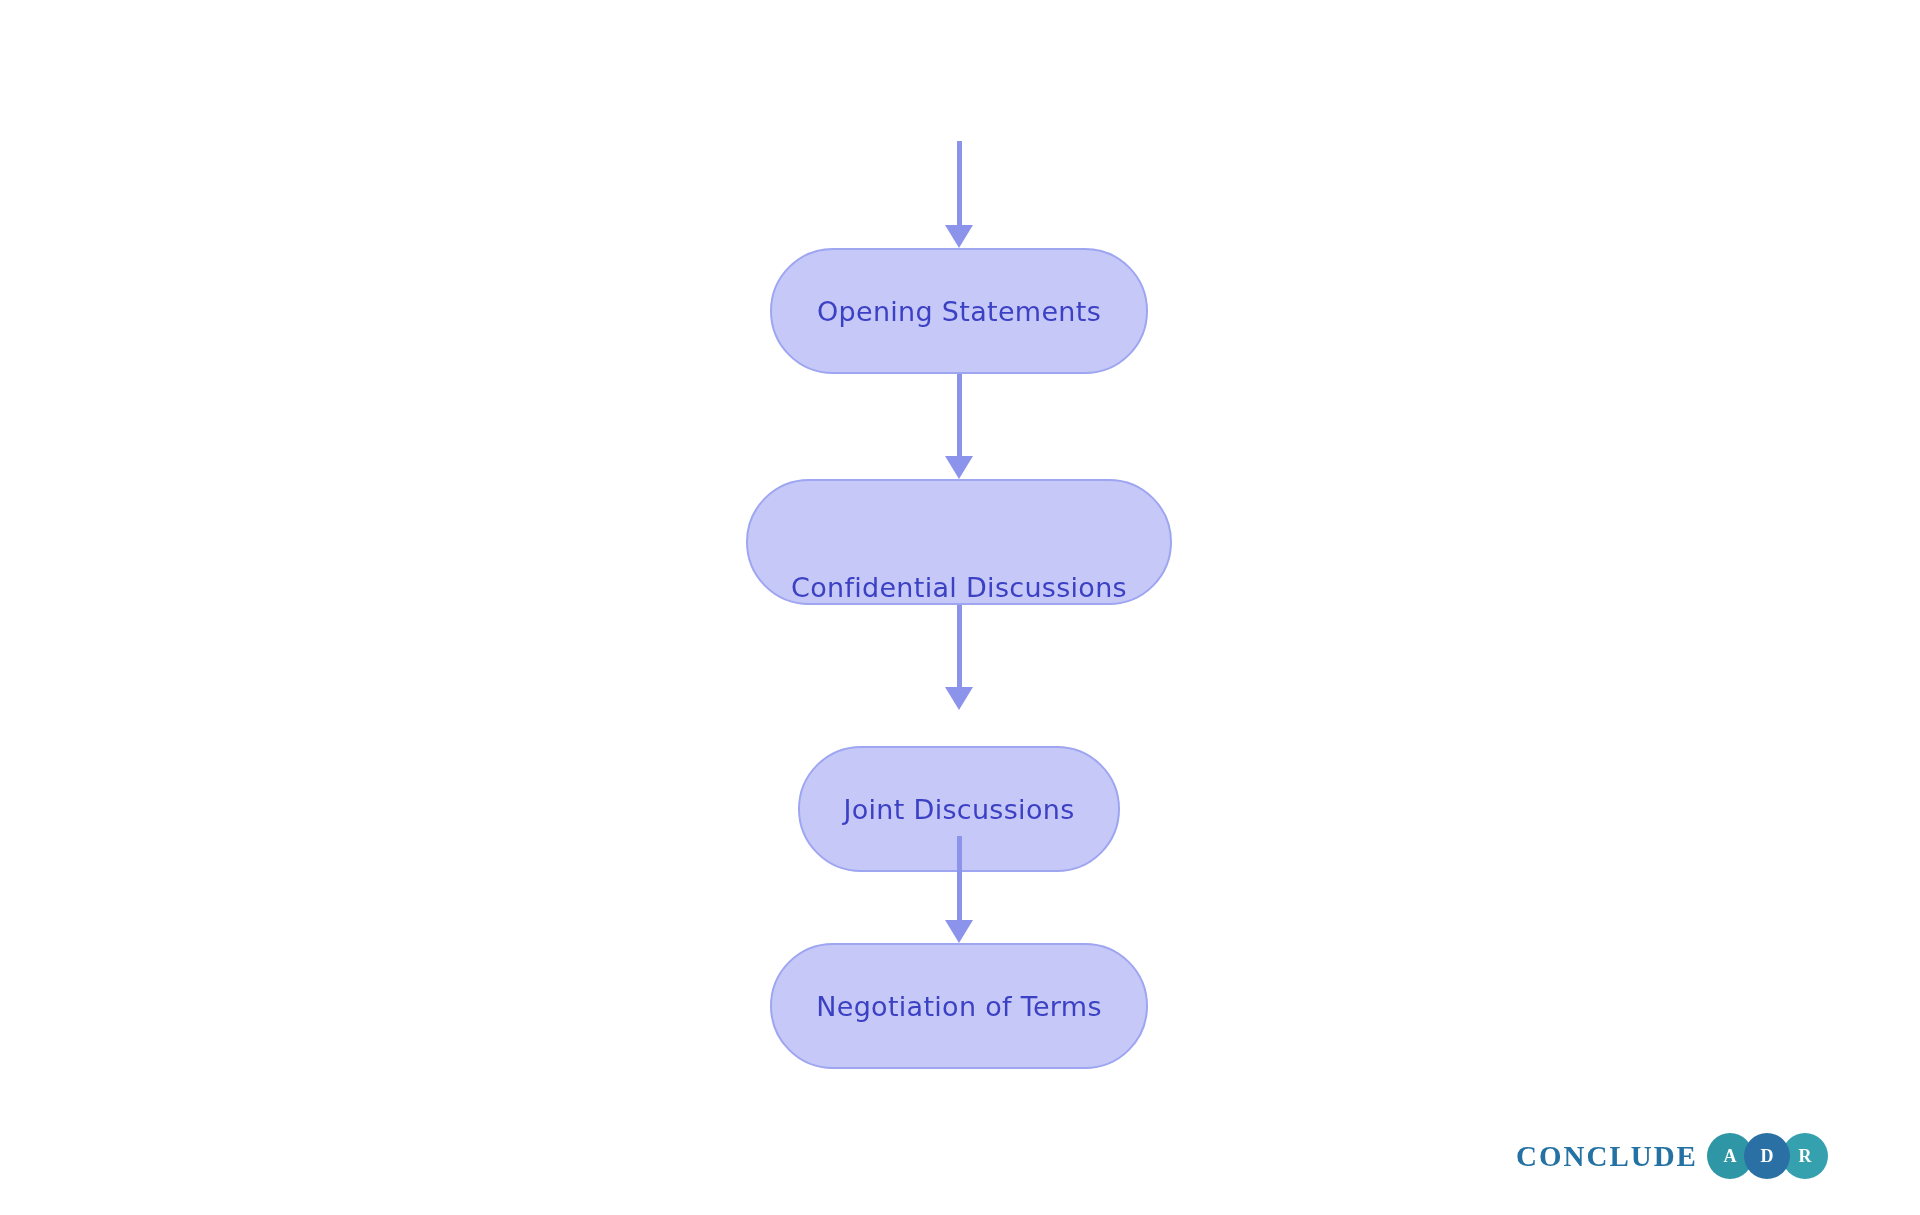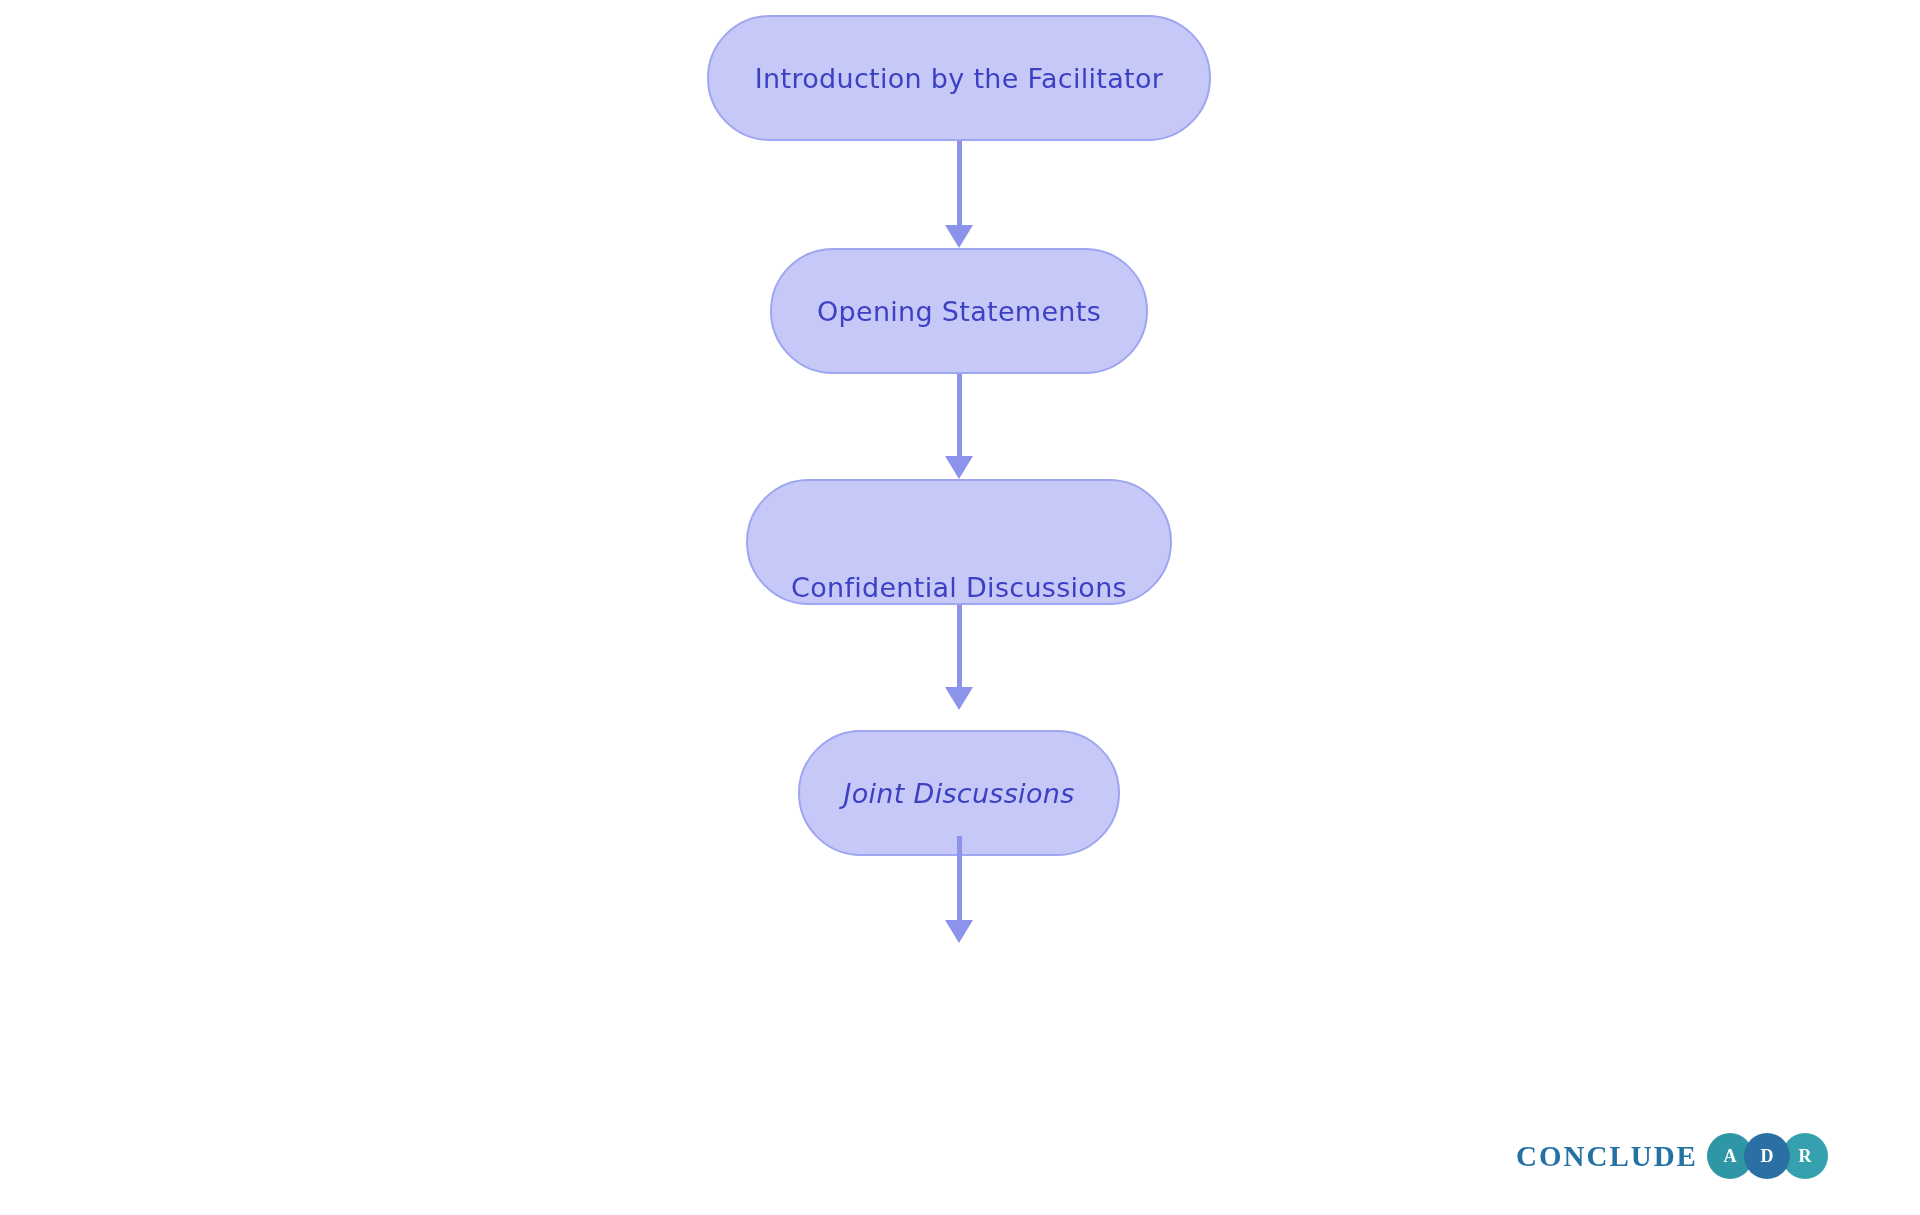--- a/index.html
+++ b/index.html
@@ -30,21 +30,21 @@
   }
   .node-label {
     color: #3C41C4;
     font-size: 27px;
     letter-spacing: 0.3px;
     white-space: nowrap;
   }
   .node-1 { left: 707px; top:  15px; width: 504px; }
   .node-2 { left: 770px; top: 248px; width: 378px; text-align: center; }
   .node-3 { left: 746px; top: 479px; width: 426px; align-items: flex-end; }
-  .node-4 { left: 798px; top: 730px; width: 322px; font-style: italic; }
+  .node-4 { left: 798px; top: 746px; width: 322px; }
   .node-5 { left: 770px; top: 943px; width: 378px; }
 
   
   .arrow {
     position: absolute;
     left: 945px;            
     width: 28px;
     display: flex;
     flex-direction: column;
     align-items: center;
@@ -102,23 +102,20 @@
   }
   .badge-a { background: #2E96A4; z-index: 1; }
   .badge-d { background: #2A70A5; margin-left: -9px; z-index: 2; }
   .badge-r { background: #35A1AF; margin-left: -8px; z-index: 1; }
 </style>
 </head>
 <body>
 
 <div class="canvas">
 
-  <div class="node node-1">
-    <span class="node-label">Introduction by the Facilitator</span>
-  </div>
 
   <div class="arrow arrow-1">
     <div class="arrow-line"></div>
     <div class="arrow-head"></div>
   </div>
 
   <div class="node node-2">
     <span class="node-label">Opening Statements</span>
   </div>
 
@@ -138,20 +135,23 @@
 
   <div class="node node-4">
     <span class="node-label">Joint Discussions</span>
   </div>
 
   <div class="arrow arrow-4">
     <div class="arrow-line"></div>
     <div class="arrow-head"></div>
   </div>
 
+  <div class="node node-5">
+    <span class="node-label">Negotiation of Terms</span>
+  </div>
 
   <div class="logo">
     <span class="wordmark">CONCLUDE</span>
     <div class="badges">
       <span class="badge badge-a">A</span>
       <span class="badge badge-d">D</span>
       <span class="badge badge-r">R</span>
     </div>
   </div>
 

